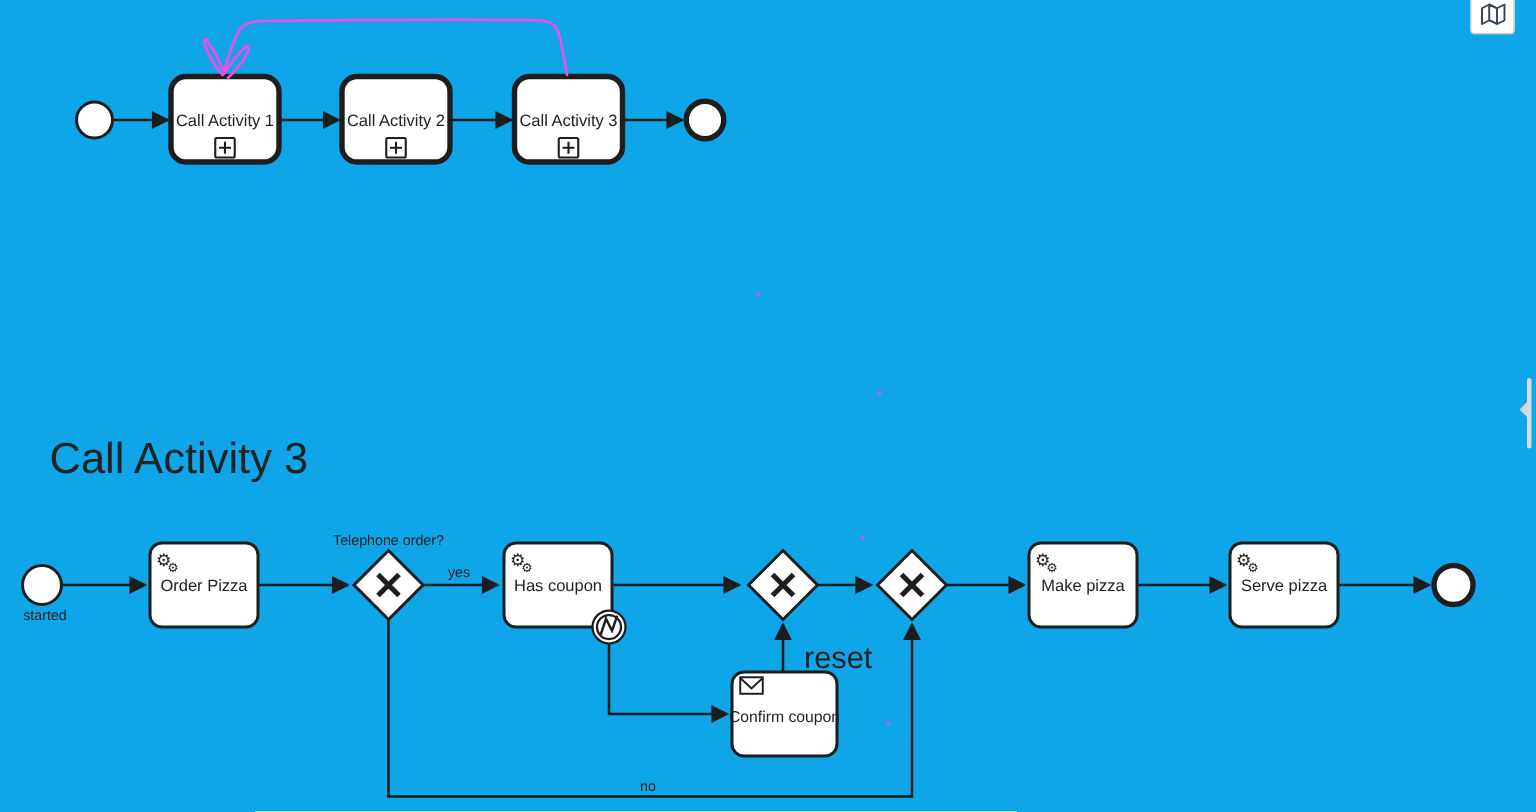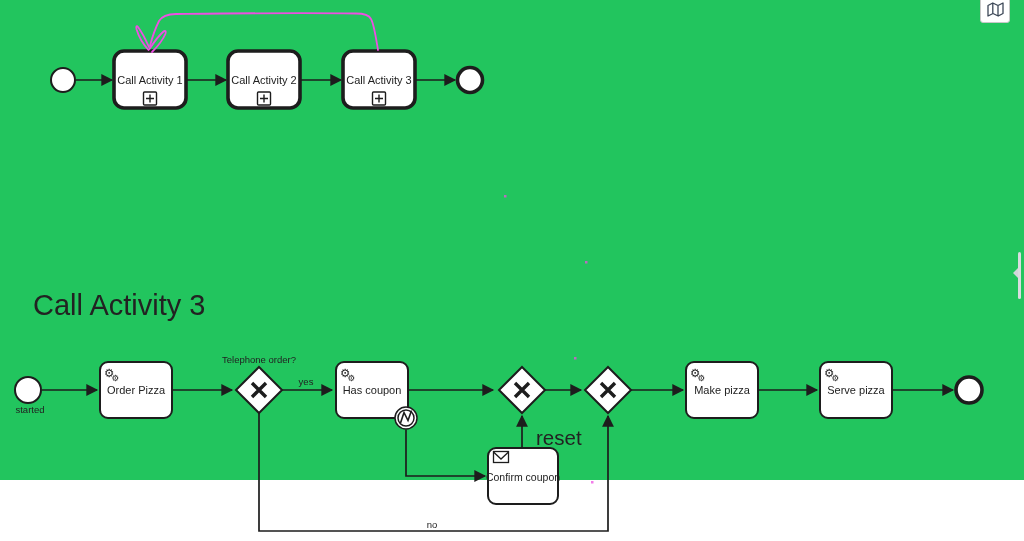--- a/index.html
+++ b/index.html
@@ -1,17 +1,17 @@
 <!DOCTYPE html>
 <html><head>
 <meta charset="utf-8">
 <style>
   html,body{margin:0;padding:0;background:#ffffff;width:1024px;height:541px;overflow:hidden;
             font-family:"Liberation Sans",sans-serif;}
-  #stage{position:relative;width:1024px;height:480px;background:#22c55e;}
+  #stage{position:relative;width:1024px;height:541px;background:#0ea5e9;}
   svg text{font-family:"Liberation Sans",sans-serif;fill:#222;}
   .flow{stroke:#1d1d1d;stroke-width:1.7;fill:none;}
   .shape{fill:#ffffff;stroke:#1d1d1d;}
   .ink{stroke:#ee4fe3;fill:none;stroke-width:1.8;stroke-linecap:round;stroke-linejoin:round;}
   #minimap-btn{position:absolute;top:-8px;right:14px;width:30px;height:31px;background:#fff;
                border:1px solid #c8c8c8;border-radius:3px;display:flex;align-items:flex-end;
                justify-content:center;box-sizing:border-box;cursor:pointer;}
   #minimap-btn svg{margin-bottom:5px;}
   #side-toggle-bar{position:absolute;right:3px;top:252px;width:3px;height:47px;background:#d9dcdf;border-radius:2px;}
   #side-toggle-arrow{position:absolute;right:6px;top:268px;width:0;height:0;

